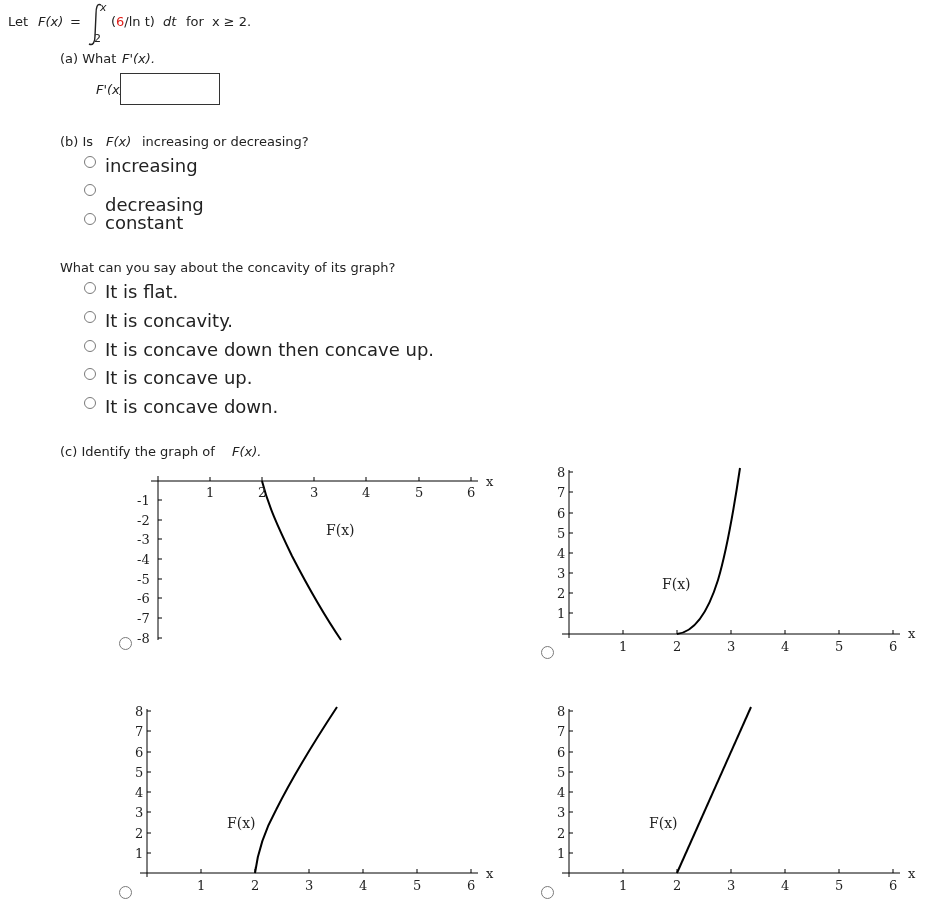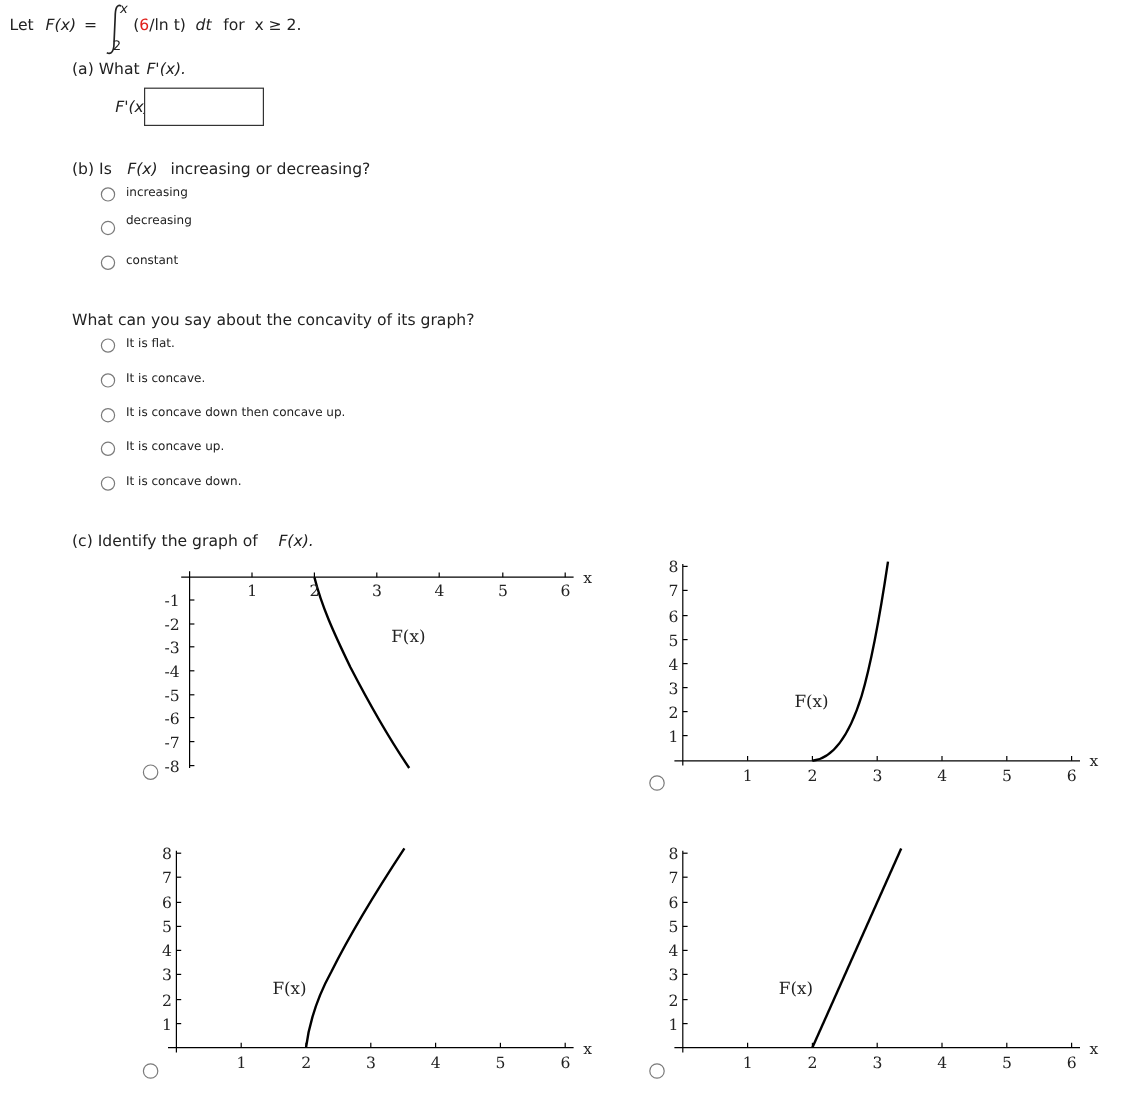--- a/index.html
+++ b/index.html
@@ -6,21 +6,21 @@
   body { width: 935px; height: 915px; position: relative; overflow: hidden;
          font-family: "DejaVu Sans", "Liberation Sans", sans-serif; font-size: 13px; color: #222; }
   .abs { position: absolute; white-space: nowrap; }
   .it { font-style: italic; }
   .red { color: #e0201b; }
   .radio { position: absolute; width: 12px; height: 12px; border: 1px solid #7a7a7a; border-radius: 50%;
            background: #fff; box-sizing: border-box; cursor: pointer; }
   .answer-box { position: absolute; left: 120px; top: 73px; width: 100px; height: 32px; border: 1px solid #333;
                 box-sizing: border-box; background: #fff; }
   .answer-box input { border: none; outline: none; width: 100%; height: 100%; background: transparent; padding: 2px 4px; box-sizing: border-box; font-size: 13px; }
-  .opt-label { position: absolute; white-space: nowrap; font-size: 10px; color: #222; }
+  .opt-label { position: absolute; white-space: nowrap; font-size: 18px; color: #222; }
   svg text { font-family: "DejaVu Serif", "Liberation Serif", serif; }
 </style>
 </head>
 <body>
 
 <div>
   <span class="abs" style="left:8px; top:14px;">Let</span>
   <span class="abs it" style="left:38px; top:14px;">F(x)</span>
   <span class="abs" style="left:70px; top:14px;">=</span>
   <svg class="abs" style="left:84px; top:2px;" width="24" height="46">
@@ -45,34 +45,34 @@
 
 <div>
   <span class="abs" style="left:60px; top:134px;">(b) Is</span>
   <span class="abs it" style="left:106px; top:134px;">F(x)</span>
   <span class="abs" style="left:142px; top:134px;">increasing or decreasing?</span>
 
   <div class="radio" style="left:84px; top:156px;"></div>
   <span class="opt-label" style="left:105px; top:155px;">increasing</span>
 
   <div class="radio" style="left:84px; top:184px;"></div>
-  <span class="opt-label" style="left:105px; top:179px;">decreasing</span>
+  <span class="opt-label" style="left:105px; top:194px;">decreasing</span>
 
   <div class="radio" style="left:84px; top:213px;"></div>
   <span class="opt-label" style="left:105px; top:212px;">constant</span>
 </div>
 
 <div>
   <span class="abs" style="left:60px; top:260px;">What can you say about the concavity of its graph?</span>
 
   <div class="radio" style="left:84px; top:282px;"></div>
   <span class="opt-label" style="left:105px; top:281px;">It is flat.</span>
 
   <div class="radio" style="left:84px; top:311px;"></div>
-  <span class="opt-label" style="left:105px; top:310px;">It is concave.</span>
+  <span class="opt-label" style="left:105px; top:310px;">It is concavity.</span>
 
   <div class="radio" style="left:84px; top:340px;"></div>
   <span class="opt-label" style="left:105px; top:339px;text-align:center;">It is concave down then concave up.</span>
 
   <div class="radio" style="left:84px; top:368px;"></div>
   <span class="opt-label" style="left:105px; top:367px;">It is concave up.</span>
 
   <div class="radio" style="left:84px; top:397px;"></div>
   <span class="opt-label" style="left:105px; top:396px;">It is concave down.</span>
 </div>

